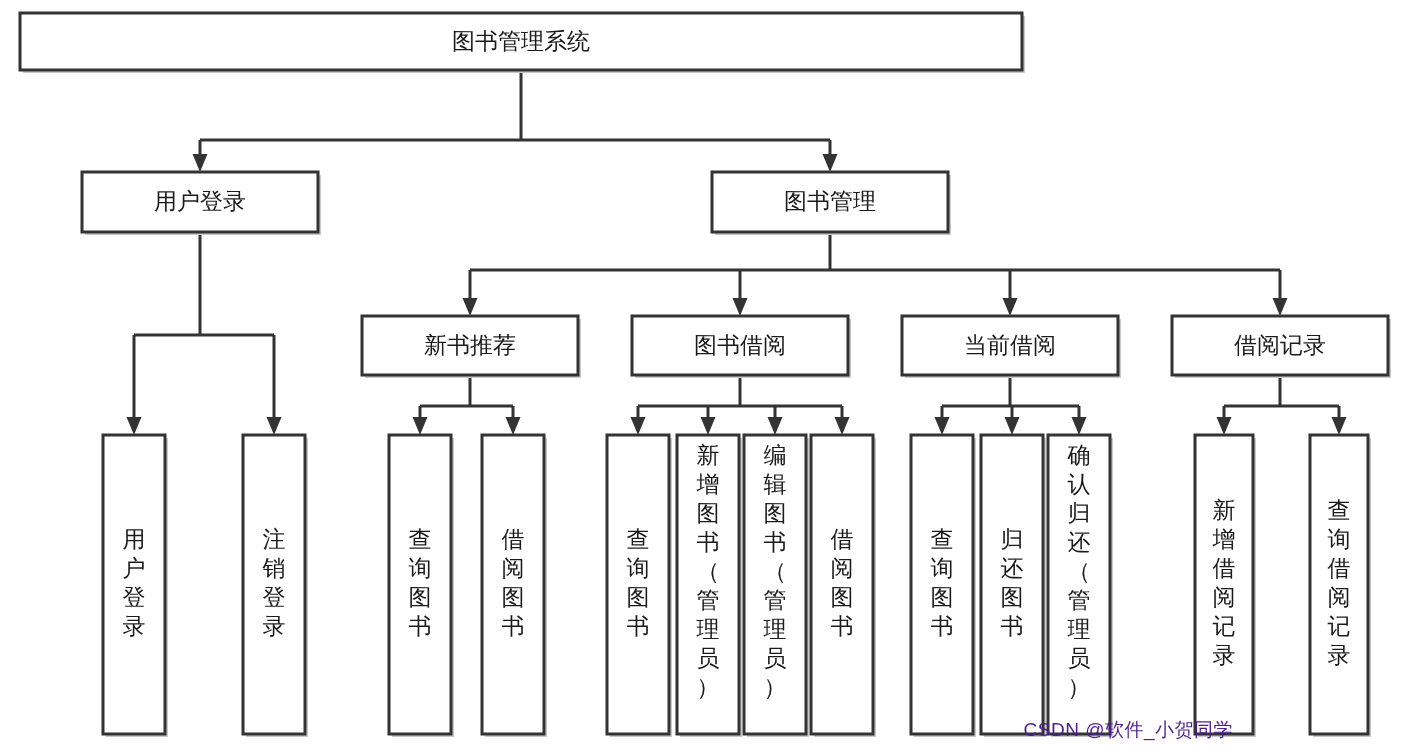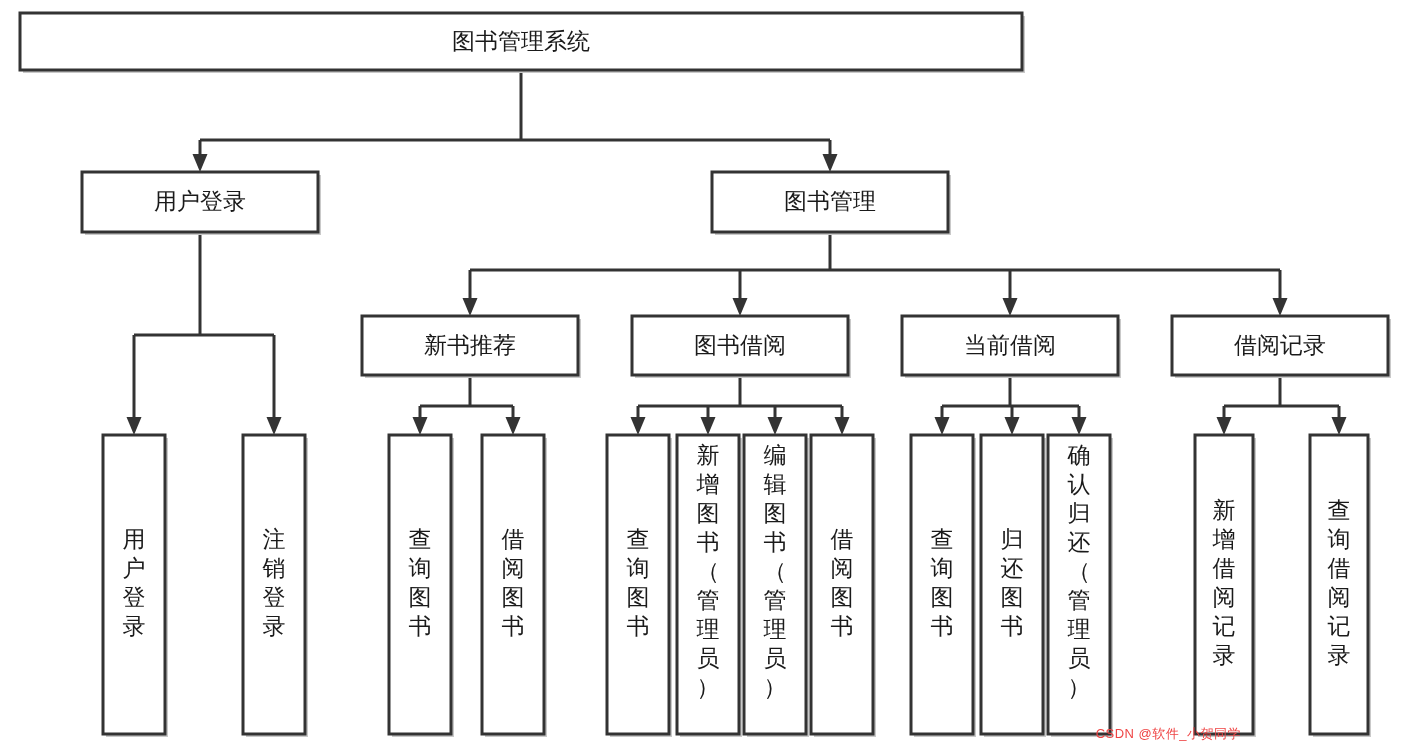--- a/index.html
+++ b/index.html
@@ -53,25 +53,25 @@
     dominant-baseline: middle;
   }
   text.node-label.horiz {
     font-size: 23px;
   }
   text.node-label.vert {
     font-size: 23px;
   }
   .watermark {
     position: absolute;
-    right: 8px;
+    right: 16px;
     bottom: 4px;
     font-family: "Liberation Sans", "DejaVu Sans", sans-serif;
-    font-size: 13px;
-    color: #ef4444;
+    font-size: 19px;
+    color: #4c1d95;
     white-space: nowrap;
     letter-spacing: 0.5px;
   }
 </style>
 </head>
 <body>
 
 <div id="diagram-root">
   <svg class="diagram-canvas" id="diagram-svg" viewBox="0 0 1405 747" xmlns="http://www.w3.org/2000/svg">
       <g>

